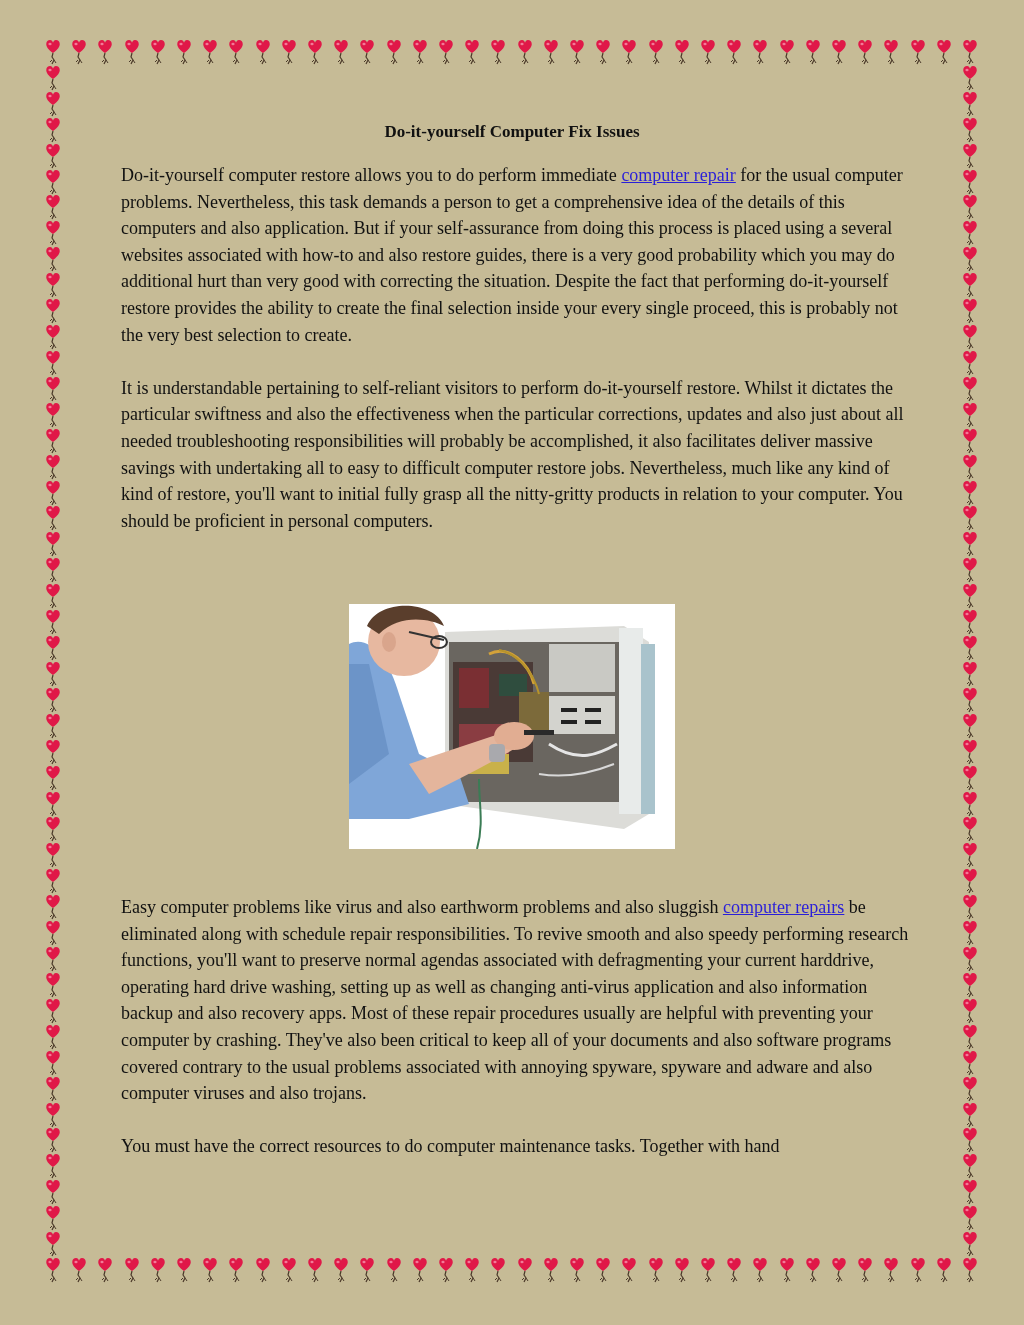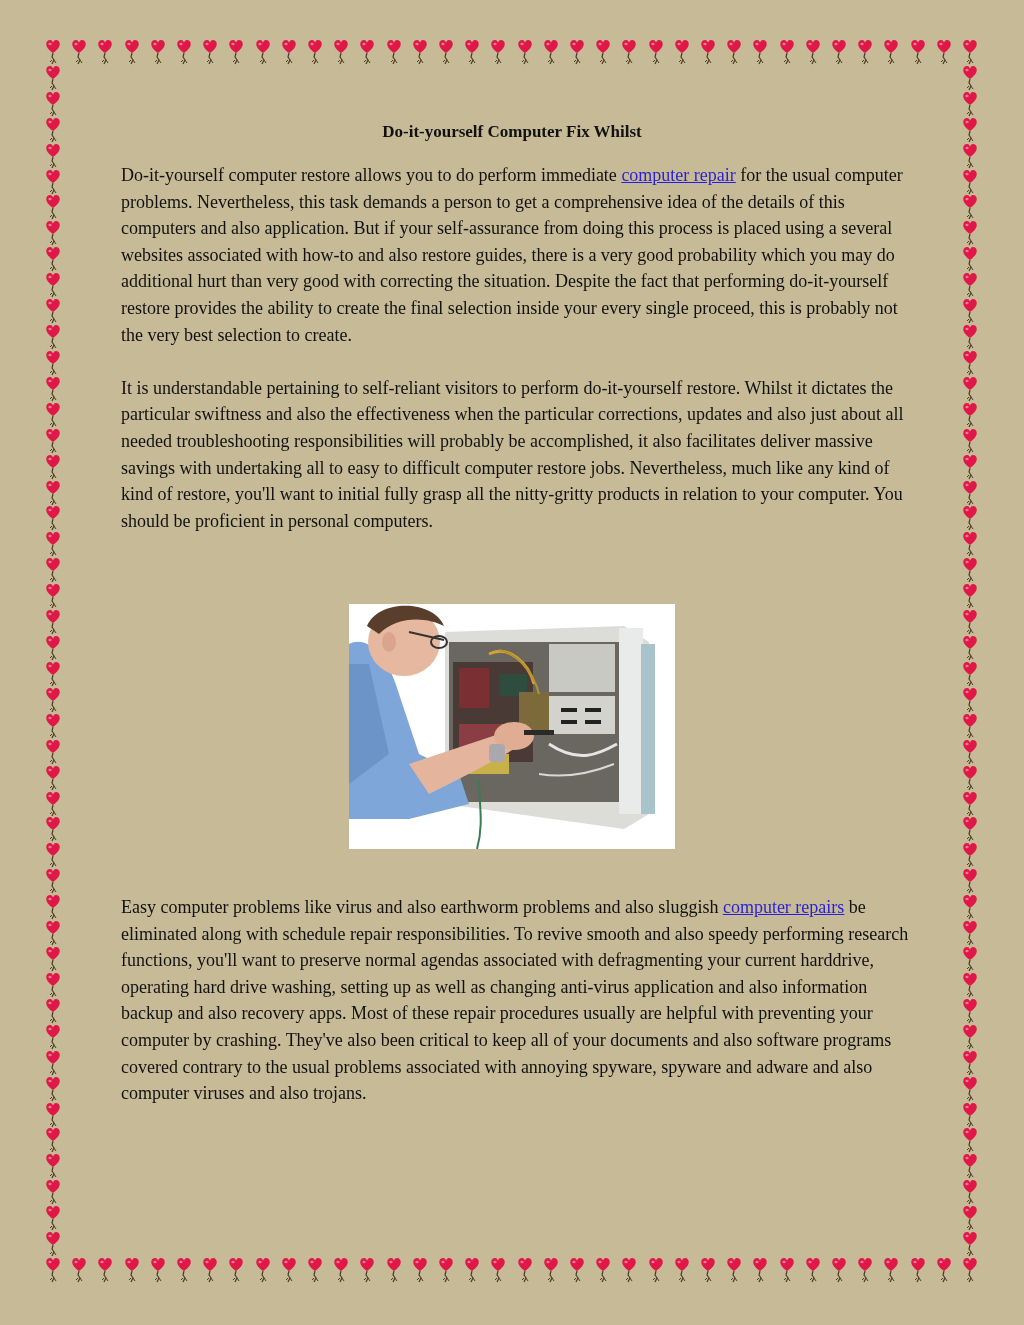--- a/index.html
+++ b/index.html
@@ -1382,21 +1382,21 @@
     <div class="heart" style="left: 962px; top: 1232px;">
       <svg width="16" height="26" viewBox="0 0 16 26">
         <path d="M8 13 C-2 6 1 0 5 0 C7 0 8 2 8 3 C8 2 9 0 11 0 C15 0 18 6 8 13 Z" fill="#e01848"></path>
         <ellipse cx="5" cy="4" rx="1.6" ry="1.2" fill="#f37a98"></ellipse>
         <path d="M8 13 L7 17 L9 20 L7 24" stroke="#4b3a2a" stroke-width="1.2" fill="none"></path>
         <path d="M7 20 L5 22 M9 20 L11 23" stroke="#4b3a2a" stroke-width="1" fill="none"></path>
       </svg>
     </div>
   </div>
 
-<div class="page-title">Do-it-yourself Computer Fix Whilst</div>
+<div class="page-title">Do-it-yourself Computer Fix Issues</div>
 
 <div class="content">
   <p class="para"><span>Do-it-yourself computer restore allows you to do perform immediate </span><a class="inline-link" href="#">computer repair</a><span> for the usual computer problems. Nevertheless, this task demands a person to get a comprehensive idea of the details of this computers and also application. But if your self-assurance from doing this process is placed using a several websites associated with how-to and also restore guides, there is a very good probability which you may do additional hurt than very good with correcting the situation. Despite the fact that performing do-it-yourself restore provides the ability to create the final selection inside your every single proceed, this is probably not the very best selection to create.</span></p>
   <div class="para-gap"></div>
   <p class="para">It is understandable pertaining to self-reliant visitors to perform do-it-yourself restore. Whilst it dictates the particular swiftness and also the effectiveness when the particular corrections, updates and also just about all needed troubleshooting responsibilities will probably be accomplished, it also facilitates deliver massive savings with undertaking all to easy to difficult computer restore jobs. Nevertheless, much like any kind of kind of restore, you'll want to initial fully grasp all the nitty-gritty products in relation to your computer. You should be proficient in personal computers.</p>
 </div>
 
 <div class="figure-wrap">
   <svg width="326" height="245" viewBox="0 0 326 245">
     <rect width="326" height="245" fill="#ffffff"></rect>
@@ -1441,13 +1441,14 @@
 
     <ellipse cx="40" cy="38" rx="7" ry="10" fill="#d9a58c"></ellipse>
 
     <path d="M130 175 C130 200 135 220 128 245" stroke="#3b7c55" stroke-width="2" fill="none"></path>
   </svg>
 </div>
 
 <div class="content2">
   <p class="para"><span>Easy computer problems like virus and also earthworm problems and also sluggish </span><a class="inline-link" href="#">computer repairs</a><span> be eliminated along with schedule repair responsibilities. To revive smooth and also speedy performing research functions, you'll want to preserve normal agendas associated with defragmenting your current harddrive, operating hard drive washing, setting up as well as changing anti-virus application and also information backup and also recovery apps. Most of these repair procedures usually are helpful with preventing your computer by crashing. They've also been critical to keep all of your documents and also software programs covered contrary to the usual problems associated with annoying spyware, spyware and adware and also computer viruses and also trojans.</span></p>
   <div class="para-gap"></div>
+  <p class="para">You must have the correct resources to do computer maintenance tasks. Together with hand</p>
 </div>
 
 </body></html>

